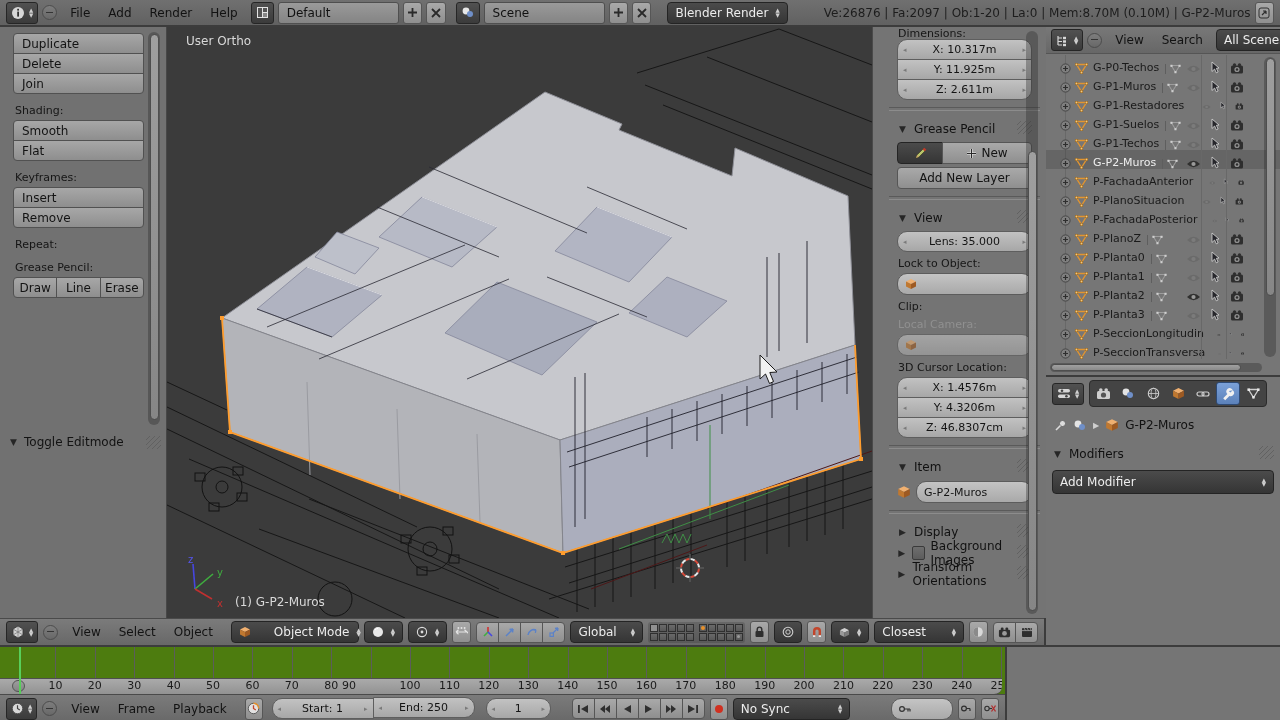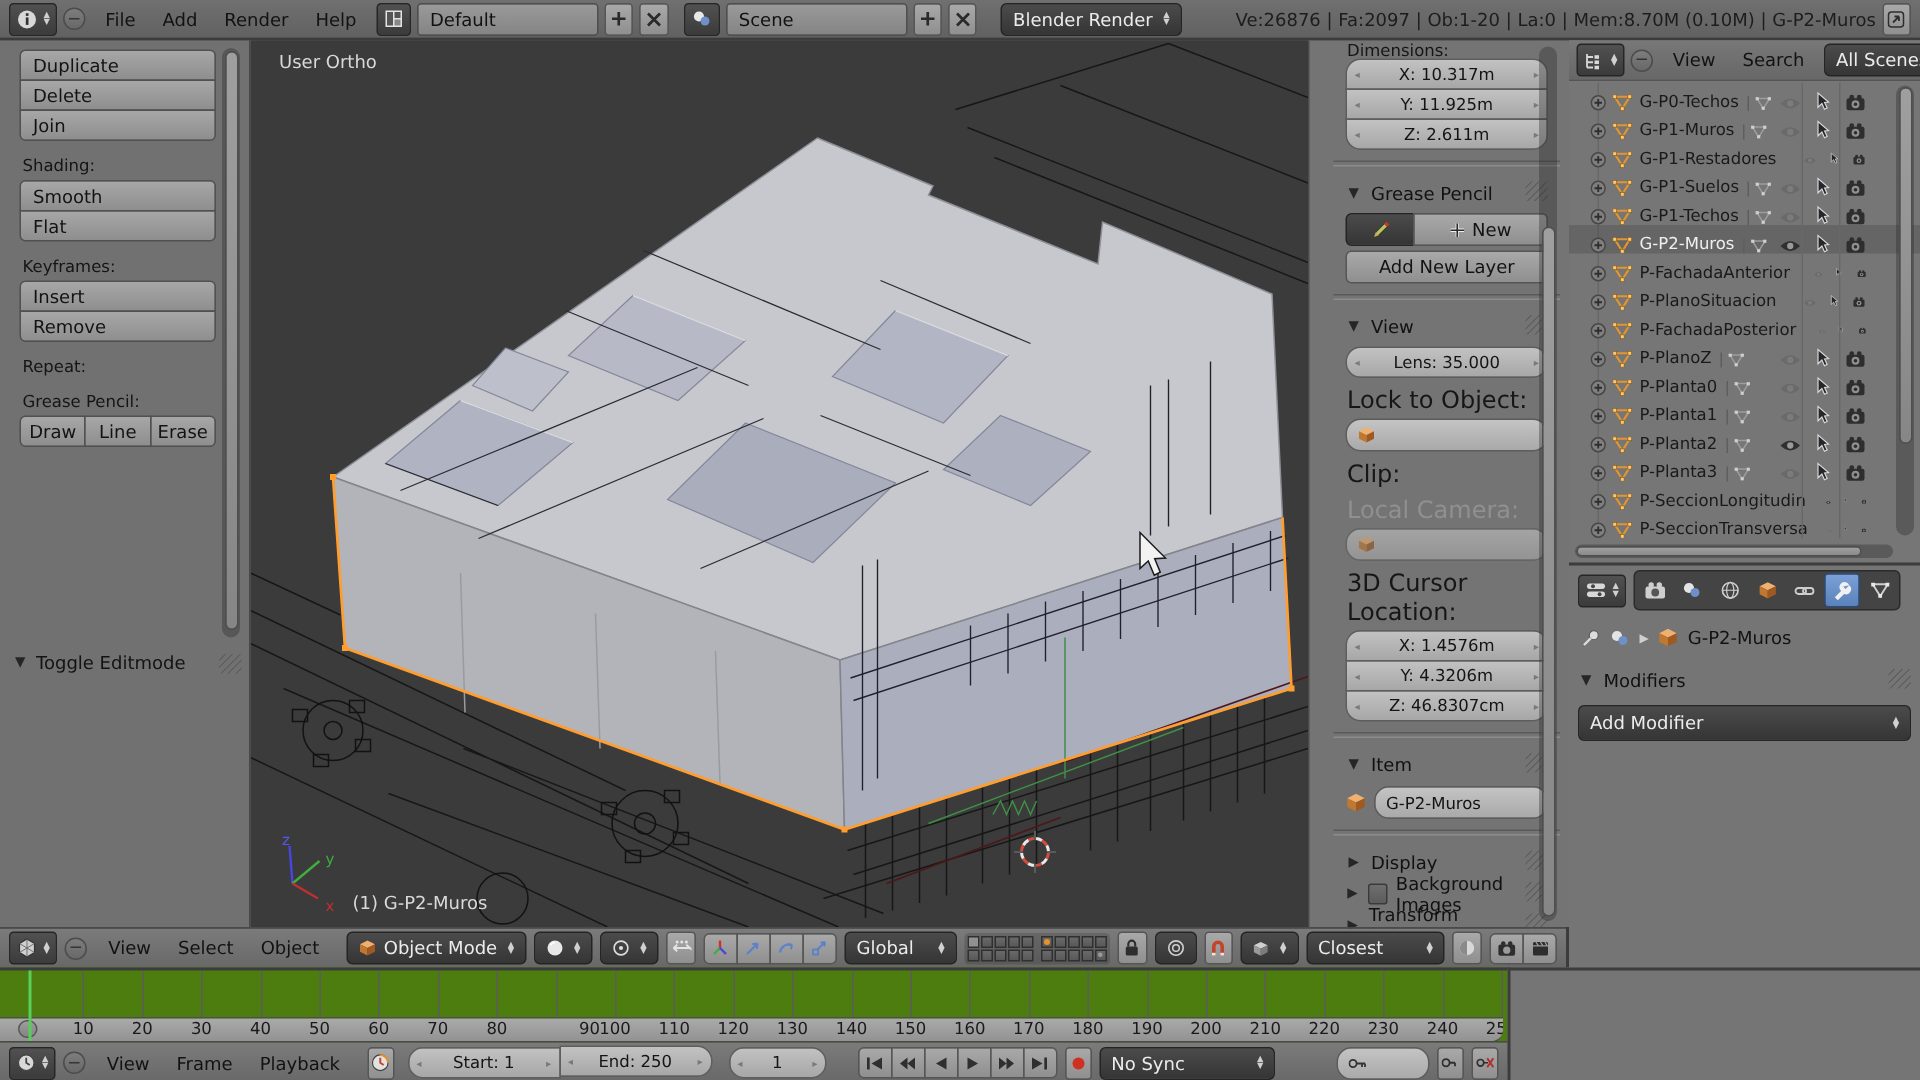--- a/index.html
+++ b/index.html
@@ -23,21 +23,21 @@
   .num::after{content:"▸";position:absolute;right:5px;font-size:7px;color:rgba(0,0,0,.32)}
   .numgrp .num+.num{margin-top:-1px}
   .numgrp .num:first-child{border-radius:10px 10px 0 0}
   .numgrp .num:last-child{border-radius:0 0 10px 10px}
   .numgrp .num:only-child,.num.round{border-radius:10px}
   .phead{display:flex;align-items:center;gap:6px;color:#111;font-size:12px;height:21px;position:relative}
   .tri{font-size:9px;color:#262626;width:11px;text-align:center}
   .grip{position:absolute;right:0;top:3px;width:15px;height:13px;
       background:repeating-linear-gradient(135deg,transparent 0 2.5px,#5d5d5d 2.5px 3.5px);opacity:.8}
   .sep{height:2px;border-top:1px solid #5a5a5a;border-bottom:1px solid #8c8c8c;margin:7px -8px}
-  .lab{font-size:16px;color:#161616;margin:5px 1px 3px}
+  .lab{font-size:11px;color:#161616;margin:5px 1px 3px}
   .lab.dimmed{color:#909090}
   .objfield{height:20px;border-radius:10px;background:linear-gradient(#c4c4c4,#a9a9a9);
       border:1px solid #5c5c5c;display:flex;align-items:center;padding:0 7px;gap:5px;color:#141414;font-size:11px}
   .objfield.off{opacity:.6}
   .vscroll{position:absolute;width:12px;border-radius:6px;background:rgba(40,40,40,.35)}
   .vthumb{position:absolute;left:1.5px;right:1.5px;border-radius:5px;background:linear-gradient(#9f9f9f,#868686);border:1px solid #4e4e4e}
   
   #topbar{left:0;top:0;width:1280px;height:27px;background:linear-gradient(#707070,#616161);
       border-bottom:2px solid #3c3c3c;display:flex;align-items:center;gap:4px;padding:0 6px;box-sizing:border-box}
   #topbar .field{background:linear-gradient(#9a9a9a,#848484);border:1px solid #4f4f4f;border-radius:3px;
@@ -439,21 +439,21 @@
           <span>▼</span>
         </span>
     </div>
     <span class="collapse"></span>
     <div id="vph-menus" style="display:flex">
         <span class="menu">View</span>
         <span class="menu">Select</span>
         <span class="menu">Object</span>
       </div>
     <div class="dw" style="width:112px;justify-content:space-between;margin-left:4px">
-      <span style="display:flex;align-items:center;gap:5px">
+      <span style="display:flex;align-items:center;gap:23px">
         <svg width="12" height="12" viewBox="0 0 12 12">
             <path d="M6 1 L11 3.5 L6 6 L1 3.5 Z" fill="#f0b070"></path>
             <path d="M1 3.5 L6 6 L6 11 L1 8.5 Z" fill="#c07830"></path>
             <path d="M11 3.5 L6 6 L6 11 L11 8.5 Z" fill="#9e5a22"></path>
           </svg>
         <span>Object Mode</span>
       </span>
         <span class="ud">
           <span>▲</span>
           <span>▼</span>
@@ -1328,21 +1328,21 @@
     </div>
   <div id="tl-ruler">
       <div class="ticknum" style="left: 55.46px;">10</div>
       <div class="ticknum" style="left: 94.86px;">20</div>
       <div class="ticknum" style="left: 134.26px;">30</div>
       <div class="ticknum" style="left: 173.66px;">40</div>
       <div class="ticknum" style="left: 213.06px;">50</div>
       <div class="ticknum" style="left: 252.46px;">60</div>
       <div class="ticknum" style="left: 291.86px;">70</div>
       <div class="ticknum" style="left: 331.26px;">80</div>
-      <div class="ticknum" style="left: 393px;">90</div>
+      <div class="ticknum" style="left: 349px;">90</div>
       <div class="ticknum" style="left: 410.06px;">100</div>
       <div class="ticknum" style="left: 449.46px;">110</div>
       <div class="ticknum" style="left: 488.86px;">120</div>
       <div class="ticknum" style="left: 528.26px;">130</div>
       <div class="ticknum" style="left: 567.66px;">140</div>
       <div class="ticknum" style="left: 607.06px;">150</div>
       <div class="ticknum" style="left: 646.46px;">160</div>
       <div class="ticknum" style="left: 685.86px;">170</div>
       <div class="ticknum" style="left: 725.26px;">180</div>
       <div class="ticknum" style="left: 764.66px;">190</div>

